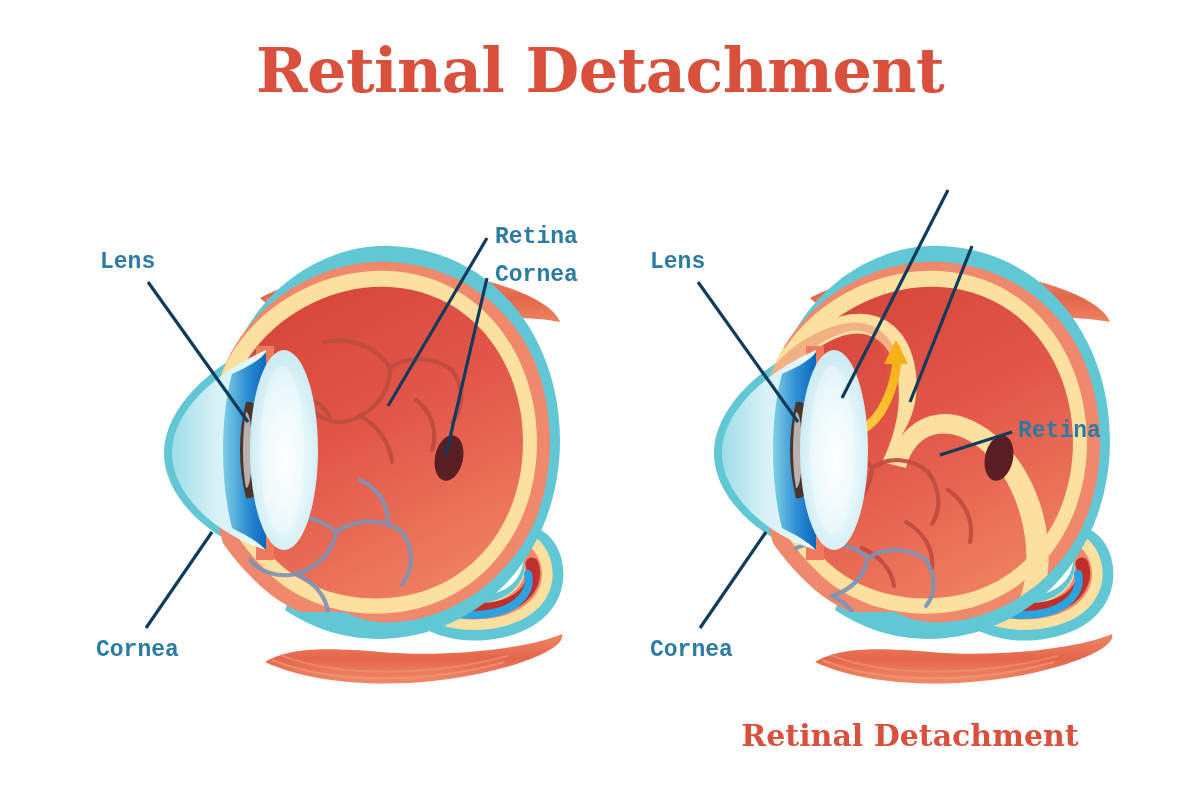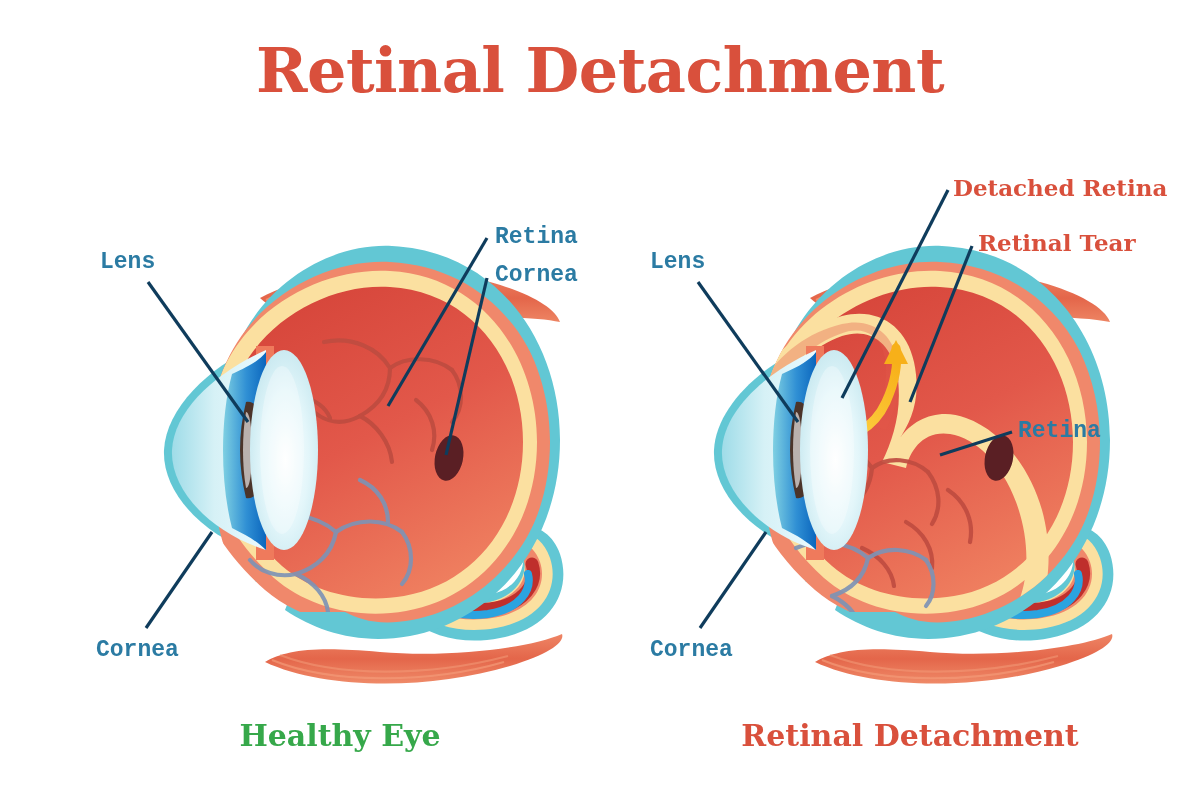--- a/index.html
+++ b/index.html
@@ -366,20 +366,17 @@
   <svg style="position:absolute; left:600px; top:0;" width="600" height="760">
     <line x1="98" y1="282" x2="198" y2="422" stroke="#0f3c5c" stroke-width="3.2"></line>
     <line x1="100" y1="628" x2="166" y2="532" stroke="#0f3c5c" stroke-width="3.2"></line>
     <line x1="348" y1="190" x2="242" y2="398" stroke="#0f3c5c" stroke-width="3.2"></line>
     <line x1="372" y1="246" x2="310" y2="402" stroke="#0f3c5c" stroke-width="3.2"></line>
     <line x1="412" y1="432" x2="340" y2="455" stroke="#0f3c5c" stroke-width="3.2"></line>
   </svg>
 
   <div class="lbl blue" id="lbl-lens-r">Lens</div>
   <div class="lbl blue" id="lbl-cornea-r">Cornea</div>
-  <div class="lbl red" id="lbl-detached">Detached Retina</div>
-  <div class="lbl red" id="lbl-tear">Retinal Tear</div>
   <div class="lbl blue" id="lbl-retina-r">Retina</div>
 
-  <div class="caption" id="caption-healthy">Healthy Eye</div>
   <div class="caption" id="caption-detached">Retinal Detachment</div>
 
 </div>
 
 </body></html>

